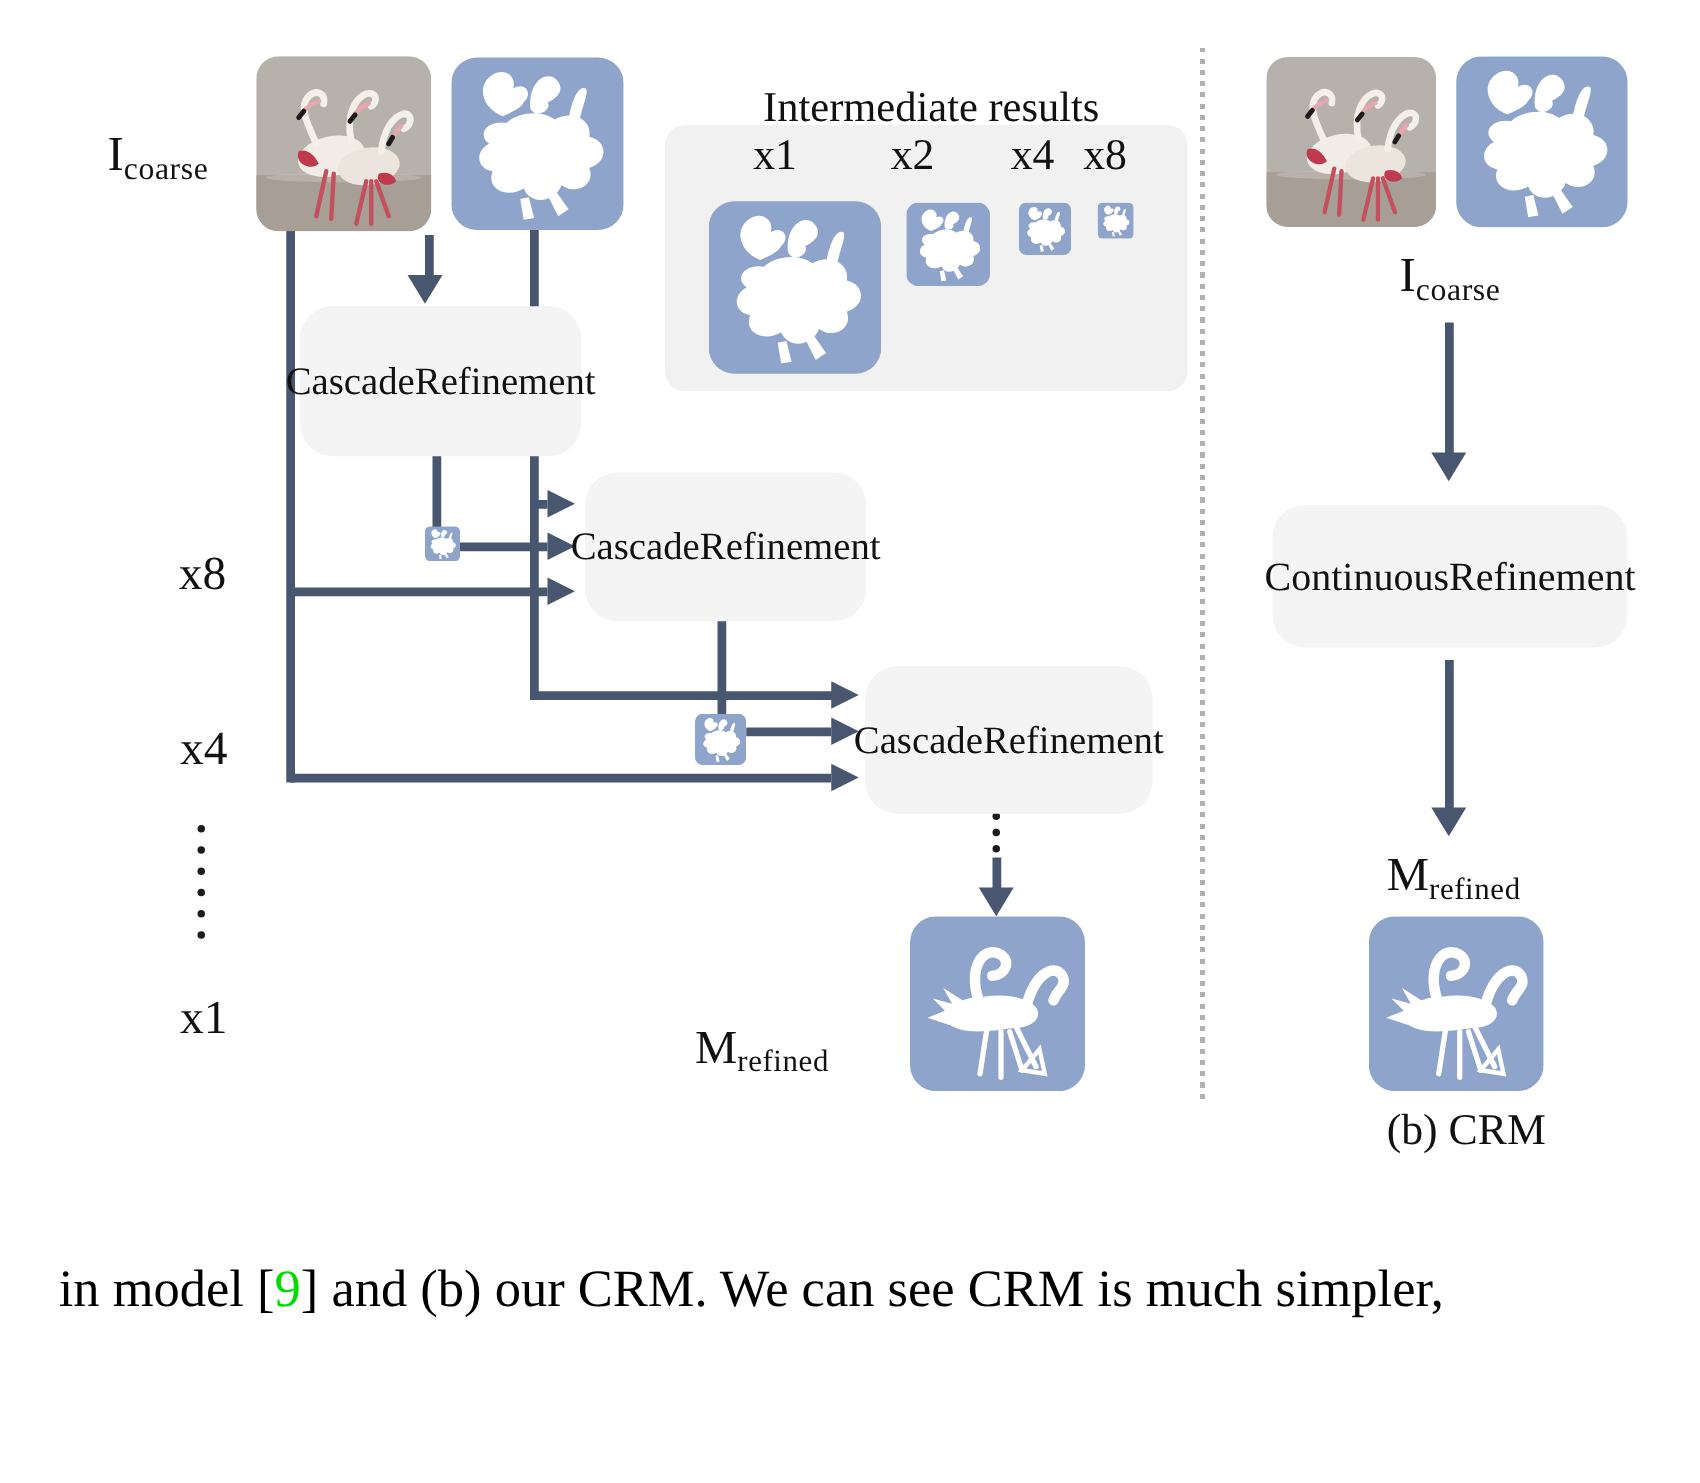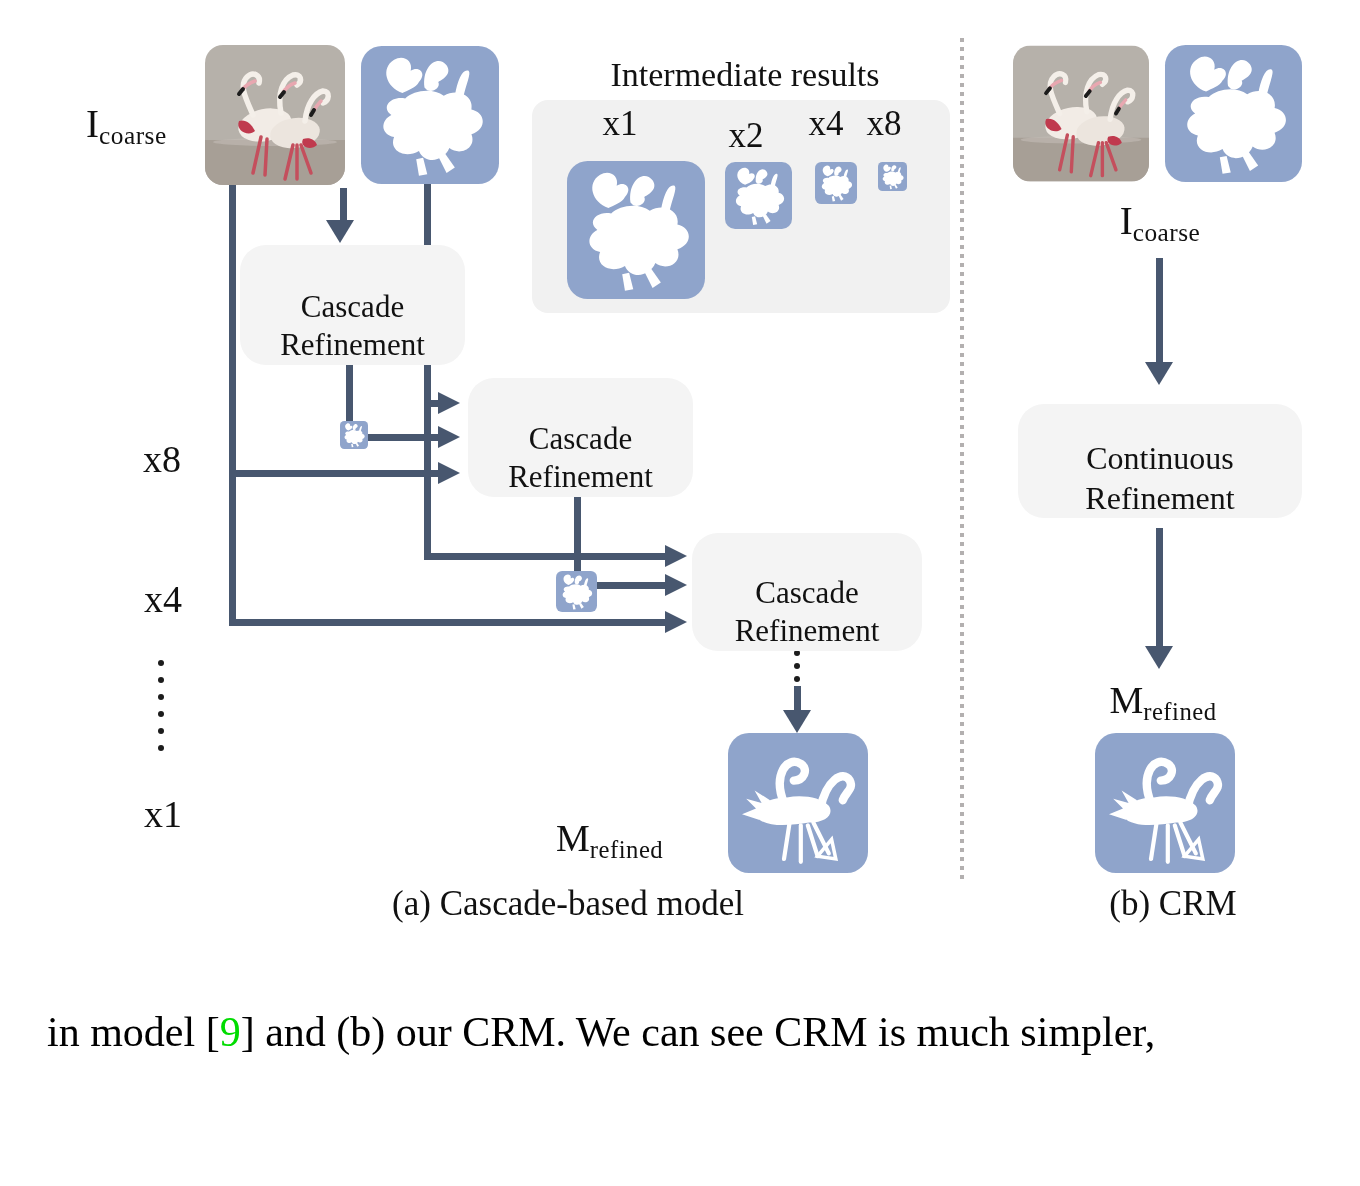--- a/index.html
+++ b/index.html
@@ -4,21 +4,21 @@
 <style>
   html,body{margin:0;padding:0;background:#fff;}
   .stage{position:relative;width:1360px;height:1186px;background:#fff;overflow:hidden;
          font-family:"Liberation Serif",serif;color:#111;}
   .line{position:absolute;background:var(--flow-line,#48576f);z-index:1;}
   .ah-r{position:absolute;width:0;height:0;border-top:11px solid transparent;
         border-bottom:11px solid transparent;border-left:22px solid var(--flow-line,#48576f);z-index:1;}
   .ah-d{position:absolute;width:0;height:0;border-left:14px solid transparent;
         border-right:14px solid transparent;border-top:23px solid var(--flow-line,#48576f);z-index:1;}
   .box{position:absolute;background:var(--box-bg,#f4f4f4);border-radius:26px;display:flex;
-       flex-direction:column;align-items:center;justify-content:flex-end;text-align:center;
+       flex-direction:row;align-items:center;justify-content:center;text-align:center;
        font-size:31px;line-height:1.25;z-index:3;}
   .panel{position:absolute;background:var(--panel-bg,#f1f1f1);border-radius:16px;z-index:0;}
   .imgwrap{position:absolute;z-index:2;}
   .imgwrap svg{display:block;width:100%;height:100%;}
   .lbl{position:absolute;z-index:4;white-space:nowrap;}
   .ctr{transform:translateX(-50%);}
   .subsc{font-size:0.65em;vertical-align:-0.28em;letter-spacing:0.5px;text-align:center;}
   .dotcol{position:absolute;display:flex;flex-direction:column;align-items:center;z-index:1;}
   .dot{width:6px;height:6px;border-radius:50%;background:#1c1c1c;}
   .divider{position:absolute;width:4px;z-index:0;
@@ -150,24 +150,24 @@
   </div>
   <div class="box" style="left:468px;top:378px;width:225px;height:119px;">
     <span>Cascade</span>
     <span>Refinement</span>
   </div>
   <div class="box" style="left:692px;top:533px;width:230px;height:118px;">
     <span>Cascade</span>
     <span>Refinement</span>
   </div>
 
-  <div class="lbl ctr" style="left:745px;top:56px;font-size:34px;">Intermediate results</div>
+  <div class="lbl ctr" style="left:745px;top:68px;font-size:34px;">Intermediate results</div>
   <div class="panel" style="left:532px;top:100px;width:418px;height:213px;"></div>
   <div class="lbl ctr" style="left:620px;top:104px;font-size:35px;">x1</div>
-  <div class="lbl ctr" style="left:746px;top:104px;font-size:35px;margin-top:12px;">x2</div>
+  <div class="lbl ctr" style="left:730px;top:104px;font-size:35px;">x2</div>
   <div class="lbl ctr" style="left:826px;top:104px;font-size:35px;">x4</div>
   <div class="lbl ctr" style="left:884px;top:104px;font-size:35px;">x8</div>
   <div class="imgwrap" style="left:567px;top:160px;width:138px;height:140px;">
       <svg>
         <use href="#sym-coarse"></use>
       </svg>
     </div>
   <div class="imgwrap" style="left:725px;top:162px;width:67px;height:67px;">
       <svg>
         <use href="#sym-coarse"></use>
@@ -203,21 +203,20 @@
   </div>
   <div class="line" style="left:794px;top:686px;width:7px;height:26px;"></div>
   <div class="ah-d" style="left:783px;top:710px;"></div>
 
   <div class="lbl" style="left:556px;top:816px;font-size:38px;"><span>M</span><span class="subsc">refined</span></div>
   <div class="imgwrap" style="left:728px;top:733px;width:140px;height:140px;">
       <svg>
         <use href="#sym-refined"></use>
       </svg>
     </div>
-  <div class="lbl ctr" style="left:568px;top:884px;font-size:35px;">(a) Cascade-based model</div>
 
   <div class="divider" style="left:960px;top:38px;height:844px;"></div>
 
   <div class="imgwrap" style="left:1013px;top:45px;width:136px;height:137px;">
       <svg>
         <use href="#sym-photo"></use>
       </svg>
     </div>
   <div class="imgwrap" style="left:1164px;top:45px;width:139px;height:137px;">
       <svg>

